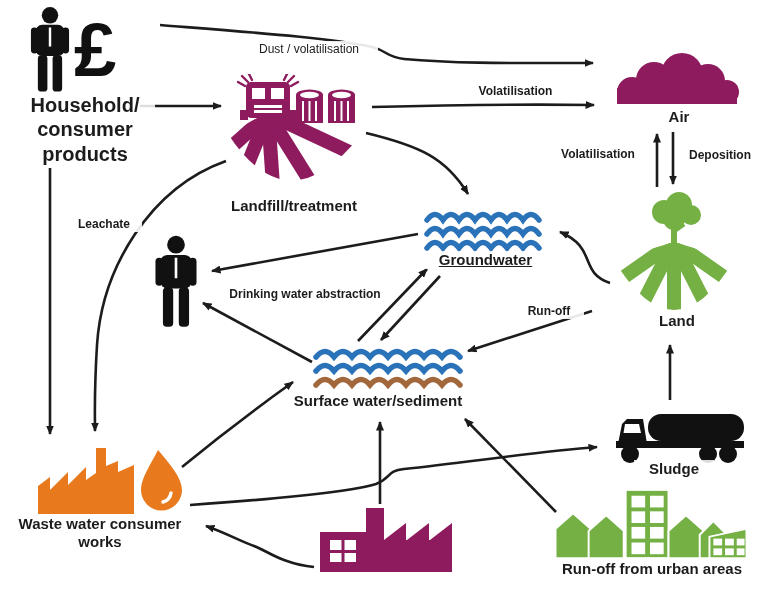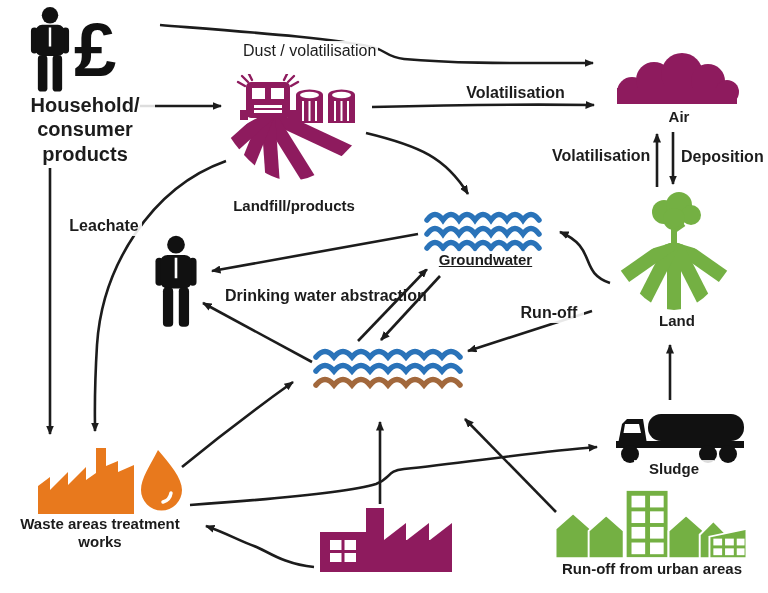--- a/index.html
+++ b/index.html
@@ -14,21 +14,21 @@
   }
   .arrow-layer{position:absolute; left:0; top:0; z-index:1;}
   .arrow{stroke:#1c1c1c; stroke-width:2.6; fill:none;}
   .node{position:absolute; z-index:2;}
   .node-label{
     position:absolute; z-index:3; text-align:center; font-weight:bold;
     font-size:15px; line-height:1.22; white-space:pre-line;
     background:rgba(255,255,255,0.85);
   }
   .flow-label{
-    position:absolute; z-index:3; text-align:center; font-size:16px;
+    position:absolute; z-index:3; text-align:center; font-size:12px;
     font-weight:600; background:rgba(255,255,255,0.9); padding:1px 3px;
     white-space:nowrap;
   }
   .flow-label.normal{font-weight:400;}
   .pound{
     position:absolute; font-weight:800; font-size:76px; line-height:1;
     color:#111;
   }
 </style>
 </head>
@@ -128,21 +128,21 @@
         <ellipse cx="113.5" cy="21" rx="13.5" ry="5.5" fill="var(--plum)"></ellipse>
         <ellipse cx="113.5" cy="21" rx="9.5" ry="3.2" fill="#fff"></ellipse>
         <g fill="#fff">
             <rect x="106" y="27" width="2" height="20"></rect>
             <rect x="112.5" y="27" width="2" height="20"></rect>
             <rect x="119" y="27" width="2" height="20"></rect>
           </g>
       </g>
     </svg>
   </div>
-  <div class="node-label" style="left:214px; top:197px; width:160px;">Landfill/products</div>
+  <div class="node-label" style="left:214px; top:197px; width:160px;">Landfill/treatment</div>
 
   <div class="node" style="left:606px; top:52px;">
     <svg width="140" height="56" viewBox="0 0 140 56">
       <defs>
           <clipPath id="cloudclip">
             <rect x="0" y="0" width="140" height="52"></rect>
           </clipPath>
         </defs>
       <g clip-path="url(#cloudclip)" fill="var(--plum)">
         <circle cx="26" cy="40" r="15"></circle>
@@ -196,41 +196,42 @@
 
   <div class="node" style="left:308px; top:347px;">
     <svg width="160" height="46" viewBox="0 0 150 46">
       <g stroke-width="5.5" fill="none" stroke-linecap="round">
         <path stroke="var(--blue)" d="M3,10 q9,-11 18,0 q9,-11 18,0 q9,-11 18,0 q9,-11 18,0 q9,-11 18,0 q9,-11 18,0 q9,-11 18,0 q9,-11 18,0"></path>
         <path stroke="var(--blue)" d="M3,24 q9,-11 18,0 q9,-11 18,0 q9,-11 18,0 q9,-11 18,0 q9,-11 18,0 q9,-11 18,0 q9,-11 18,0 q9,-11 18,0"></path>
         <path stroke="var(--brown)" d="M3,38 q9,-11 18,0 q9,-11 18,0 q9,-11 18,0 q9,-11 18,0 q9,-11 18,0 q9,-11 18,0 q9,-11 18,0 q9,-11 18,0"></path>
       </g>
     </svg>
   </div>
+  <div class="node-label" style="left:282px; top:392px; width:192px;">Surface water/sediment</div>
 
   <div class="node" style="left:148px; top:232px;">
     <svg width="56" height="100" viewBox="0 0 60 100">
       <circle cx="30" cy="10" r="9.5" fill="#111"></circle>
       <rect x="8" y="24" width="8" height="30" rx="4" fill="#111"></rect>
       <rect x="44" y="24" width="8" height="30" rx="4" fill="#111"></rect>
       <rect x="13" y="21" width="34" height="36" rx="8" fill="#111"></rect>
       <rect x="28.6" y="24" width="2.8" height="22" fill="#fff"></rect>
       <rect x="16" y="56" width="11" height="42" rx="4" fill="#111"></rect>
       <rect x="33" y="56" width="11" height="42" rx="4" fill="#111"></rect>
     </svg>
   </div>
 
   <div class="node" style="left:36px; top:438px;">
     <svg width="152" height="78" viewBox="0 0 152 78">
       <path fill="var(--orange)" d="M2,76 L2,48 L14,39 L14,52 L32,34 L32,47 L50,29 L50,42 L60,35 L60,10 L70,10 L70,28 L82,23 L82,34 L98,27 L98,76 Z"></path>
       <path fill="var(--orange)" d="M122,12 C114,28 105,40 105,52 A20.5,20.5 0 0 0 146,52 C146,40 134,26 122,12 Z"></path>
       <path d="M135,55 A11,11 0 0 1 127,64" stroke="#fff" stroke-width="3.5" fill="none" stroke-linecap="round"></path>
     </svg>
   </div>
-  <div class="node-label" style="left:2px; top:515px; width:196px;">Waste areas treatment
+  <div class="node-label" style="left:2px; top:515px; width:196px;">Waste water consumer
 works</div>
 
   <div class="node" style="left:318px; top:506px;">
     <svg width="136" height="68" viewBox="0 0 136 68">
       <rect x="2" y="26" width="46" height="40" fill="var(--plum)"></rect>
       <rect x="12" y="34" width="26" height="22" fill="#fff"></rect>
       <rect x="23.5" y="34" width="3" height="22" fill="var(--plum)"></rect>
       <rect x="12" y="44" width="26" height="3" fill="var(--plum)"></rect>
       <rect x="48" y="2" width="18" height="64" fill="var(--plum)"></rect>
       <rect x="66" y="34" width="68" height="32" fill="var(--plum)"></rect>

